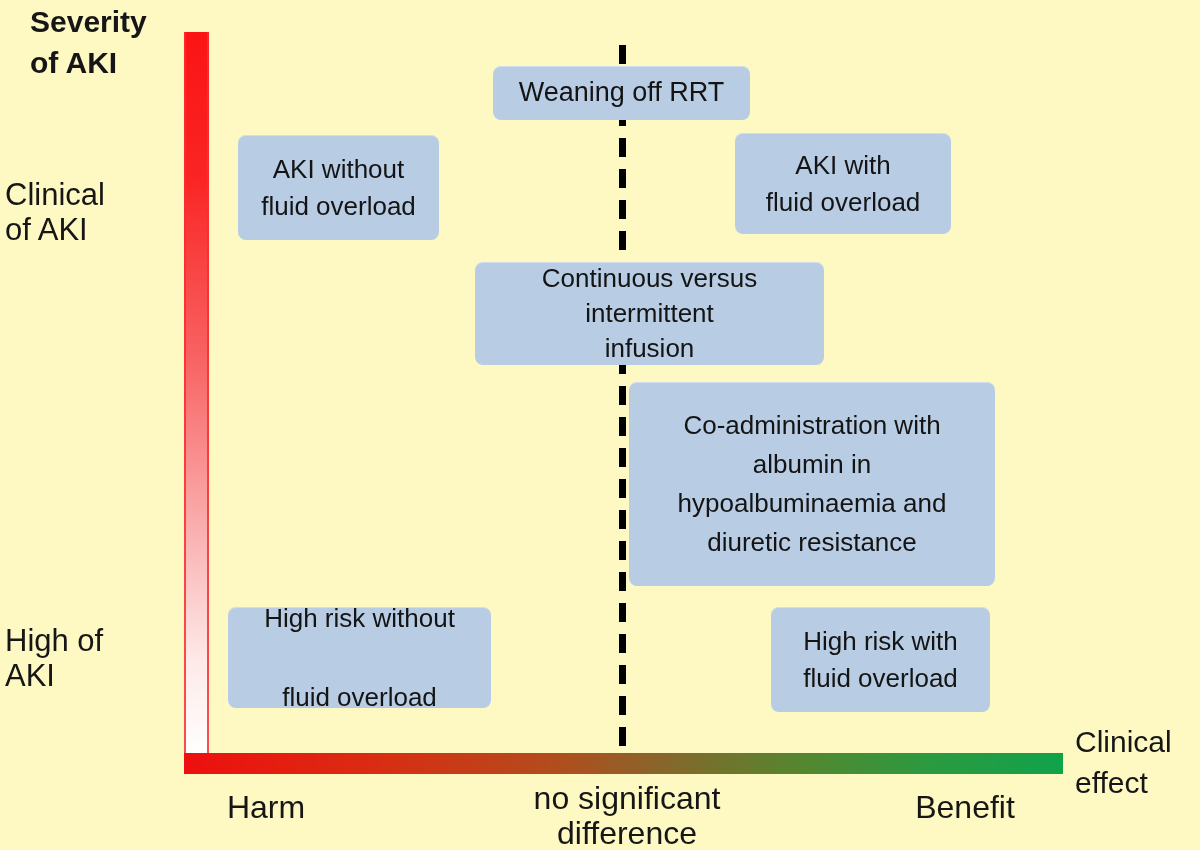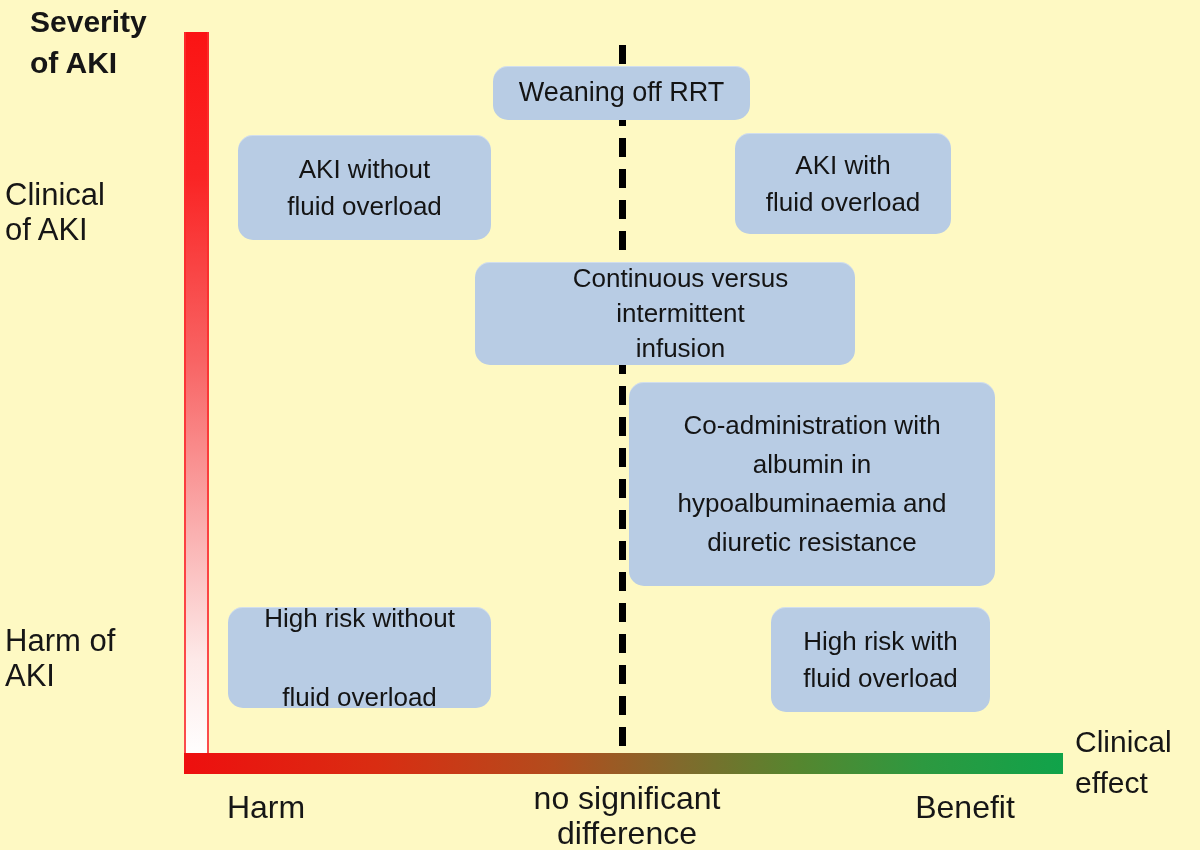--- a/index.html
+++ b/index.html
@@ -43,37 +43,37 @@
     width: 7px; height: 708px;
     background: repeating-linear-gradient(to bottom,
       #000000 0px, #000000 19px,
       transparent 19px, transparent 31px);
   }
 
   
   .box {
     position: absolute;
     background: #b8cce4;
-    border-radius: 15px;
+    border-radius: 8px;
     box-shadow: inset 0 1px 0 rgba(255,255,255,0.35);
     display: flex;
     flex-direction: column;
     justify-content: center;
     align-items: center;
     text-align: center;
     font-size: 26px;
     line-height: 1.4;
     color: #141414;
   }
   .box .ln { display: block; }
 
   .box-weaning      { left: 493px; top: 66px;  width: 257px; height: 54px;  font-size: 27px; }
-  .box-aki-without  { left: 238px; top: 135px; width: 253px; height: 105px; }
+  .box-aki-without  { left: 238px; top: 135px; width: 201px; height: 105px; }
   .box-aki-with     { left: 735px; top: 133px; width: 216px; height: 101px; }
-  .box-continuous   { left: 475px; top: 262px; width: 349px; height: 103px; line-height: 1.35; padding-left: 31px; }
+  .box-continuous   { left: 475px; top: 262px; width: 349px; height: 103px; line-height: 1.35; }
   .box-coadmin      { left: 629px; top: 382px; width: 366px; height: 204px; line-height: 1.5; text-align: right; }
   .box-high-without { left: 228px; top: 607px; width: 263px; height: 101px; gap: 43px; }
   .box-high-with    { left: 771px; top: 607px; width: 219px; height: 105px; }
 
   
   .axis-label { position: absolute; }
   .axis-label .ln { display: block; }
 
   .y-title {
     left: 30px; top: 2px;
@@ -108,21 +108,21 @@
 
   <div class="axis-label y-title">
     <span class="ln">Severity</span>
     <span class="ln">of AKI</span>
   </div>
   <div class="axis-label label-diagnosis">
     <span class="ln">Clinical</span>
     <span class="ln">of AKI</span>
   </div>
   <div class="axis-label label-risk">
-    <span class="ln">Harm of</span>
+    <span class="ln">High of</span>
     <span class="ln">AKI</span>
   </div>
 
   <div class="axis-label x-title">
     <span class="ln">Clinical</span>
     <span class="ln">effect</span>
   </div>
   <div class="tick tick-harm">
     <span class="ln">Harm</span>
   </div>

